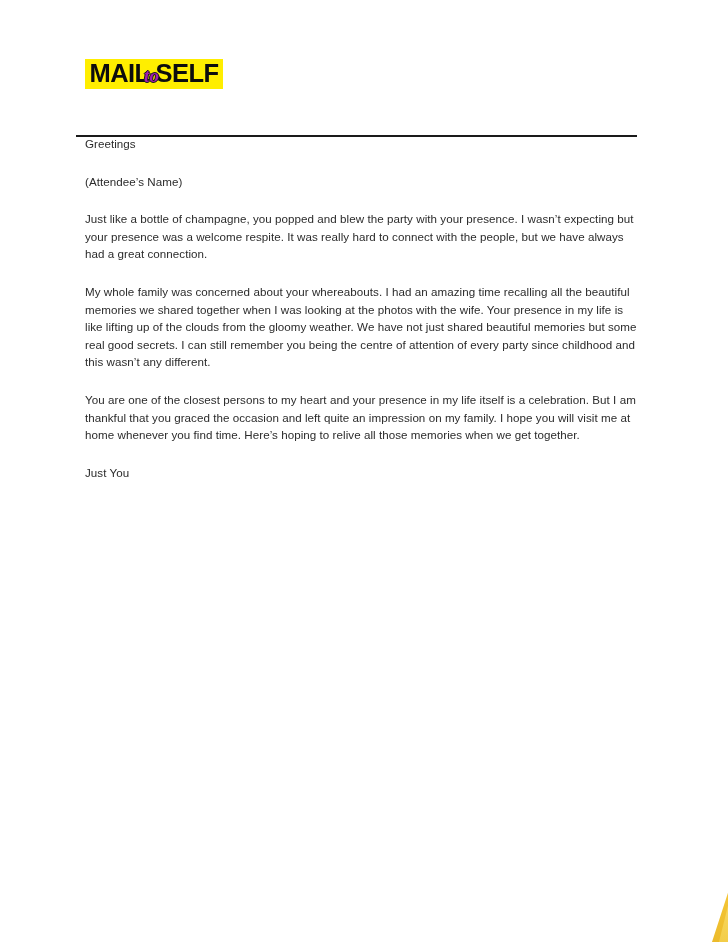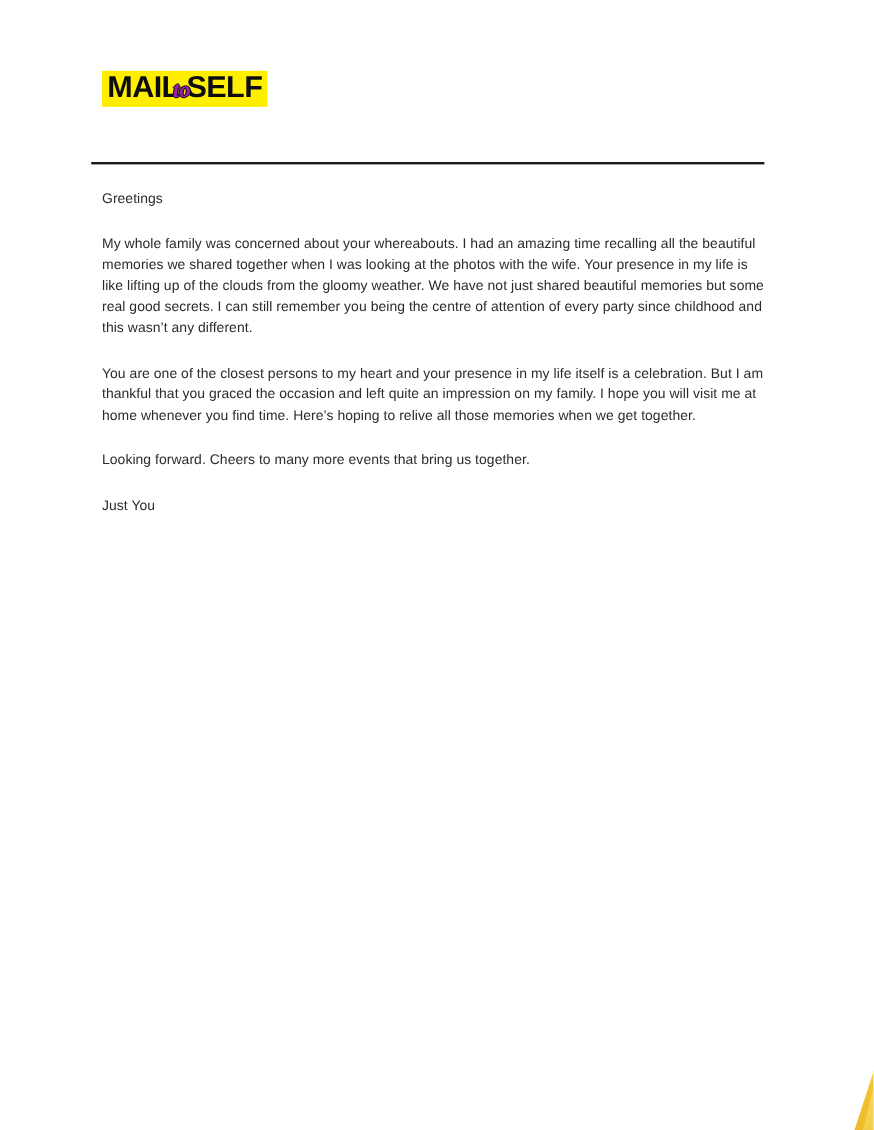--- a/index.html
+++ b/index.html
@@ -72,21 +72,21 @@
     top: 135px;
     width: 561px;
     height: 2px;
     background: #1a1a1a;
   }
 
   
   .letter {
     position: absolute;
     left: 85px;
-    top: 157px;
+    top: 135px;
     width: 558px;
   }
   .letter p {
     margin: 0 0 20px 0;
     font-family: "Liberation Sans", sans-serif;
     font-size: 11.6px;
     line-height: 17.6px;
     color: #2b2b2b;
     text-align: left;
     letter-spacing: 0.05px;
@@ -136,23 +136,24 @@
       <span class="logo-mail">MAIL</span>
         <span class="logo-to">to</span>
         <span class="logo-self">SELF</span>
     </div>
   </div>
 
   <div class="divider"></div>
 
   <div class="letter">
     <p class="line">Greetings</p>
+    <p class="line">(Attendee’s Name)</p>
+    <p>Just like a bottle of champagne, you popped and blew the party with your presence. I wasn’t expecting but your presence was a welcome respite. It was really hard to connect with the people, but we have always had a great connection.</p>
     <p>My whole family was concerned about your whereabouts. I had an amazing time recalling all the beautiful memories we shared together when I was looking at the photos with the wife. Your presence in my life is like lifting up of the clouds from the gloomy weather. We have not just shared beautiful memories but some real good secrets. I can still remember you being the centre of attention of every party since childhood and this wasn’t any different.</p>
     <p>You are one of the closest persons to my heart and your presence in my life itself is a celebration. But I am thankful that you graced the occasion and left quite an impression on my family. I hope you will visit me at home whenever you find time. Here’s hoping to relive all those memories when we get together.</p>
-    <p class="line">Looking forward. Cheers to many more events that bring us together.</p>
     <p class="line">Just You</p>
   </div>
 
   <div class="corner-ribbon">
     <div class="band"></div>
     <div class="band b2"></div>
   </div>
 
 </div>
 

